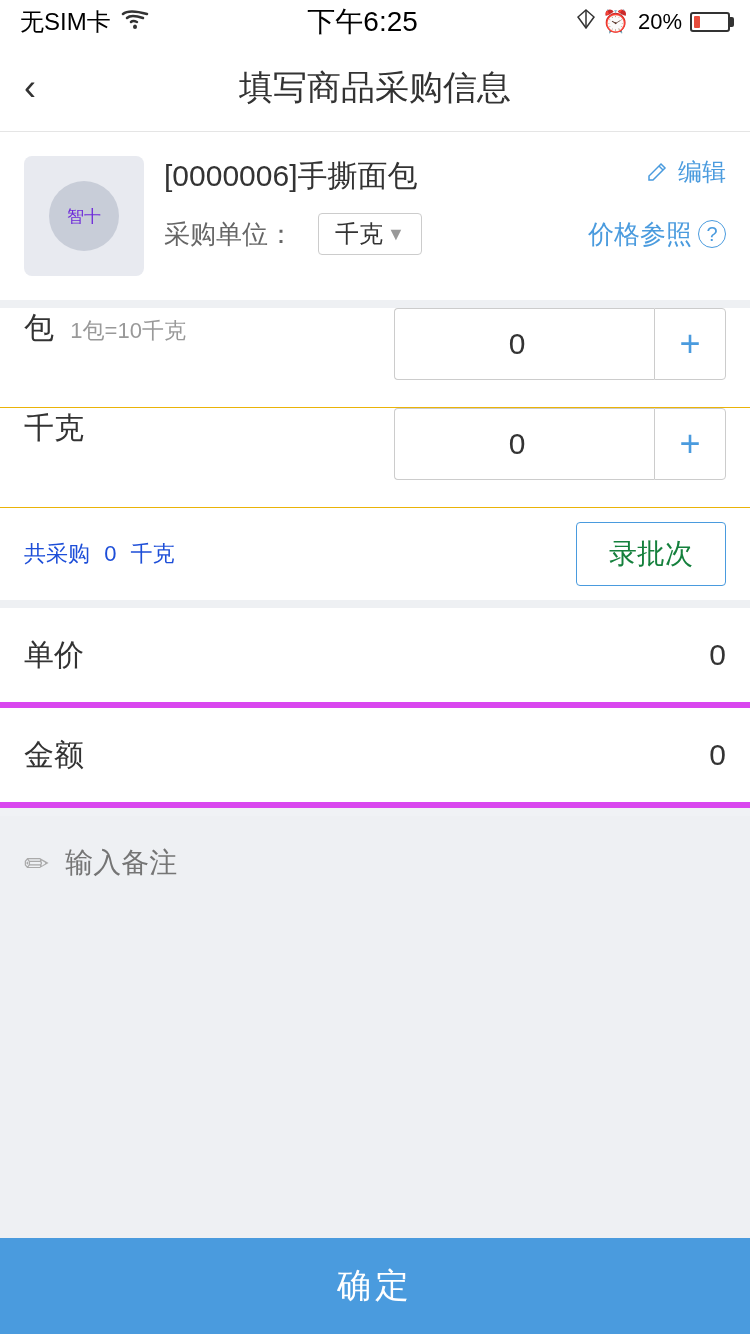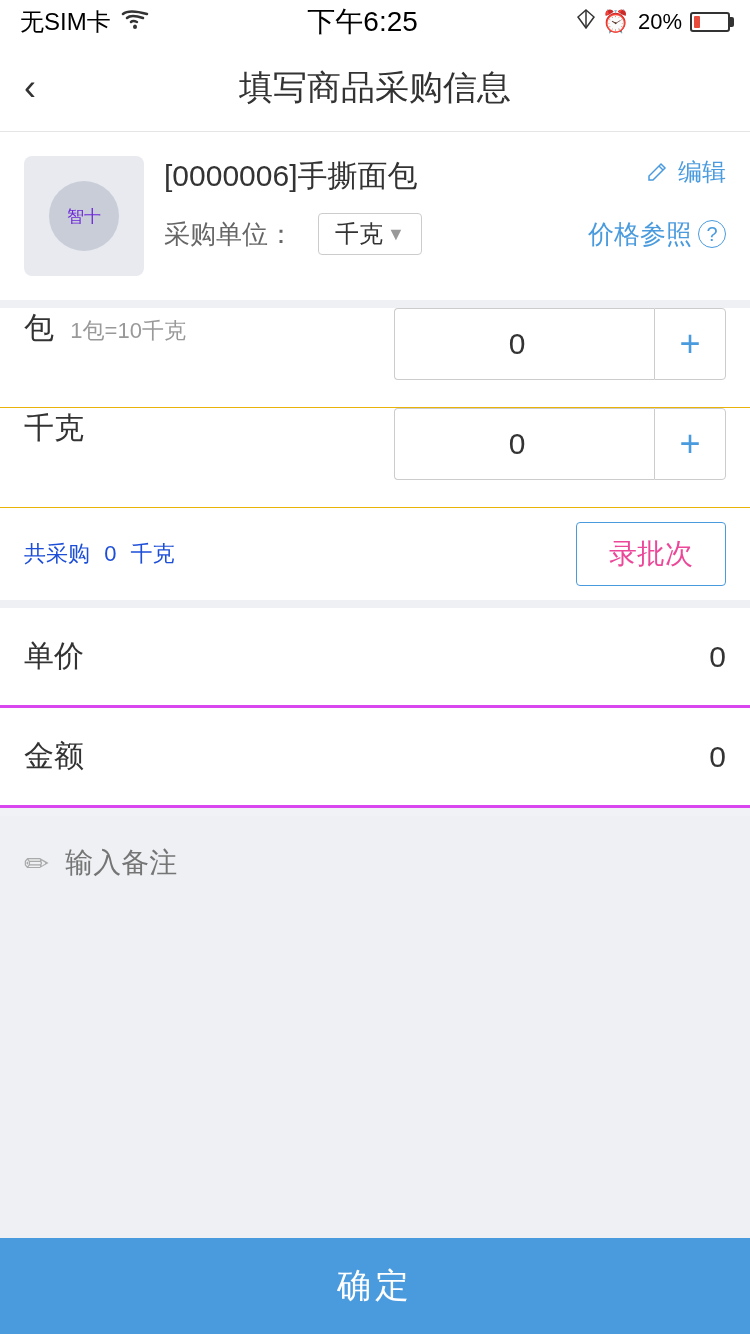--- a/index.html
+++ b/index.html
@@ -231,36 +231,36 @@
     }
     .summary-text {
       font-size: 22px;
       color: #1d4ed8;
     }
     .batch-btn {
       border: 1px solid #4a9bde;
       border-radius: 4px;
       padding: 12px 32px;
       font-size: 28px;
-      color: #ec4899;
+      color: #15803d;
       background: #fff;
       cursor: pointer;
     }
 
     
     .detail-section {
       background: #fff;
       margin-bottom: 0;
     }
     .detail-row {
       display: flex;
       align-items: center;
       padding: 0 24px;
       height: 100px;
-      border-bottom: 3px solid #d946ef;
+      border-bottom: 6px solid #d946ef;
     }
     .detail-label {
       font-size: 30px;
       color: #333;
     }
     .detail-value {
       margin-left: auto;
       font-size: 30px;
       color: #333;
     }

